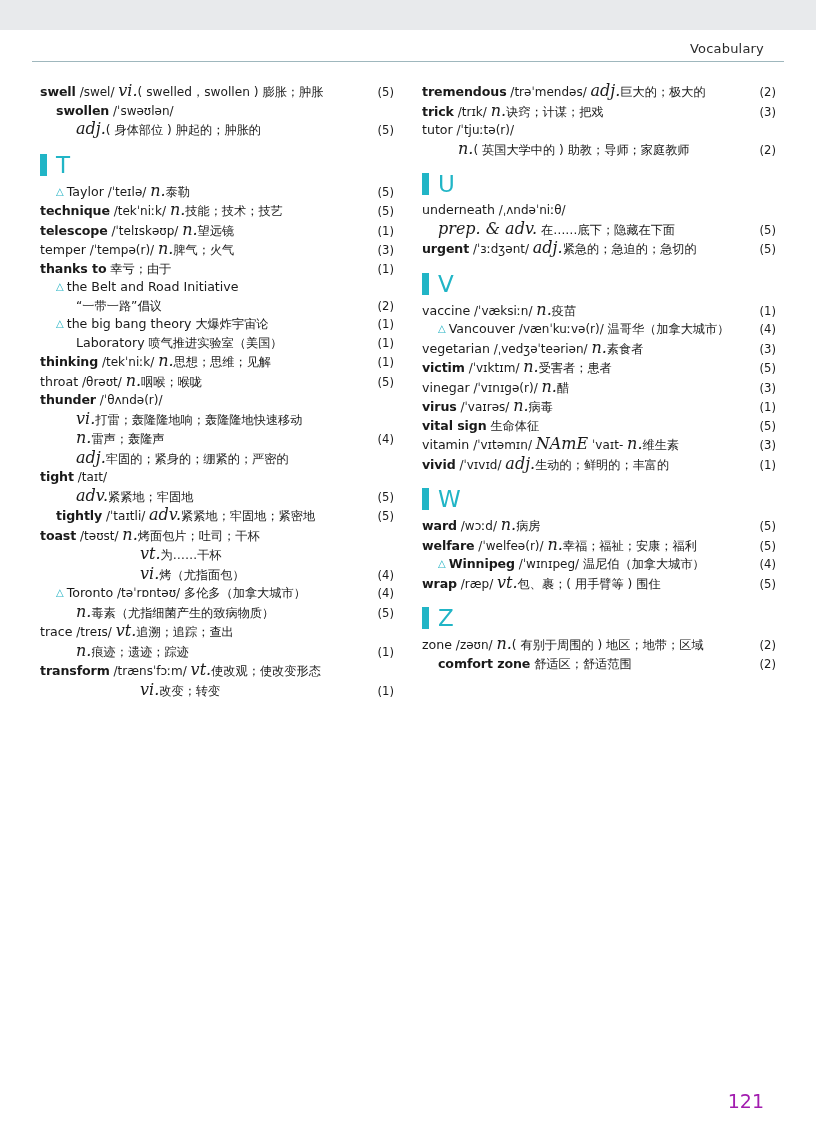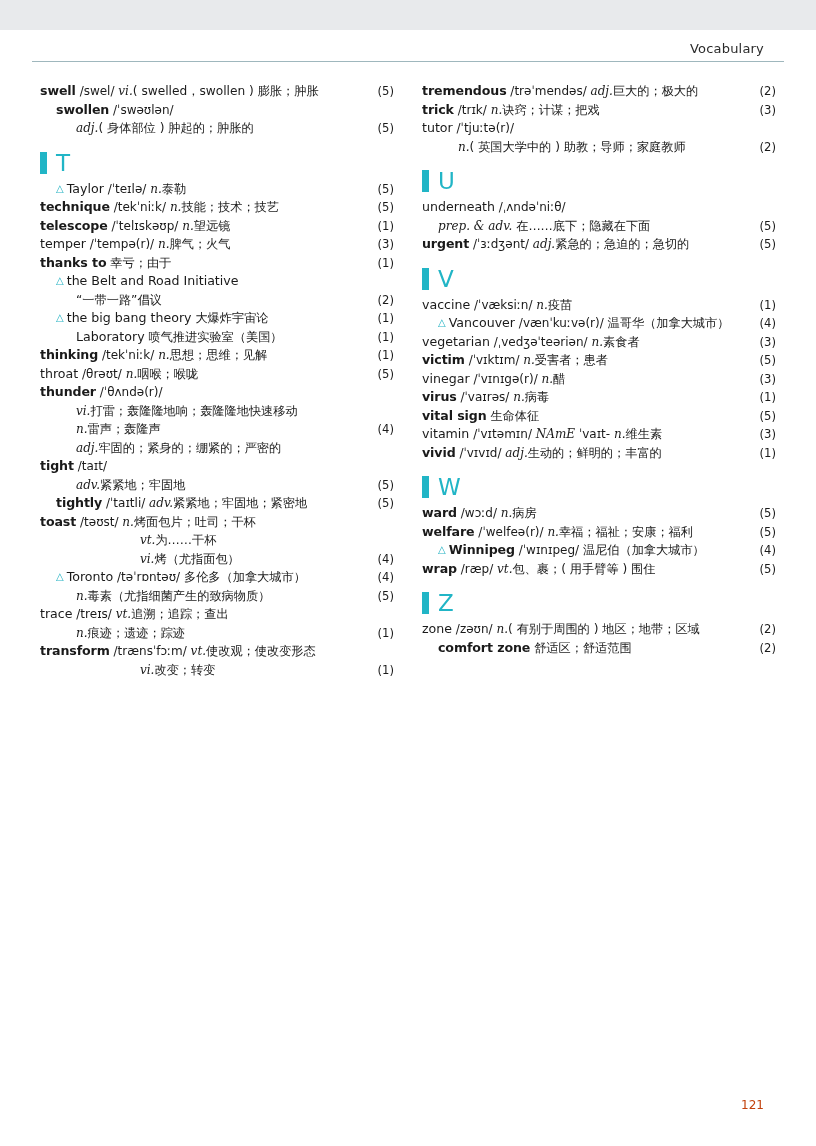--- a/index.html
+++ b/index.html
@@ -70,21 +70,21 @@
     text-align: right;
     white-space: nowrap;
   }
   .ln { display: block; }
   .ln.i1 { padding-left: 16px; }
   .ln.i2 { padding-left: 36px; }
   .ln.i3 { padding-left: 100px; }
   .hw { font-weight: bold; letter-spacing: -0.1px; }
   .hw-l { font-weight: normal; }
   .ipa { font-family: "DejaVu Sans", sans-serif; font-size: 12px; }
-  .pos { font-style: italic; font-family: "DejaVu Serif", serif; font-size: 12px; }
+  .pos { font-style: italic; font-family: "DejaVu Serif", serif; font-size: 16px; }
   .cn { font-size: 12.2px; }
   .tri {
     color: #27b3c4;
     font-size: 10px;
     margin-right: 3px;
     position: relative;
     top: -1px;
   }
 
   
@@ -101,22 +101,22 @@
   .letter .ch {
     font-size: 23px;
     color: #21b5c6;
     font-weight: 400;
     line-height: 22px;
   }
 
   .folio {
     position: absolute;
     right: 52px; bottom: 34px;
-    font-size: 12px;
-    color: #c2410c;
+    font-size: 19px;
+    color: #a21caf;
   }
 </style>
 </head>
 <body>
 
 <div class="top-band"></div>
 
 <div class="header">
   <div class="header-rule"></div>
   <div class="header-title">Vocabulary</div>

